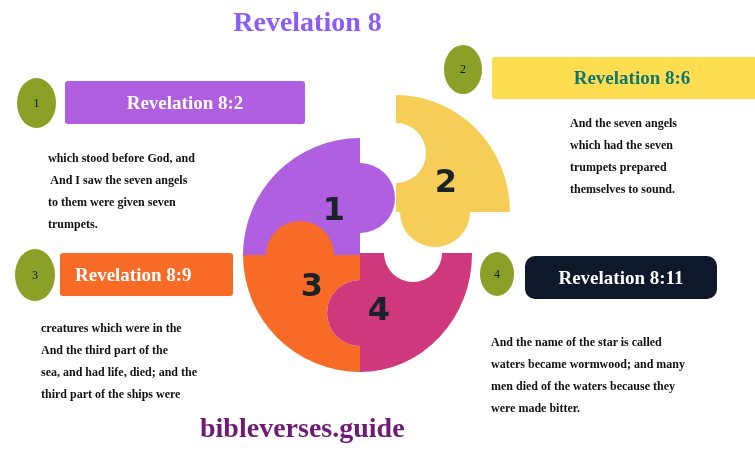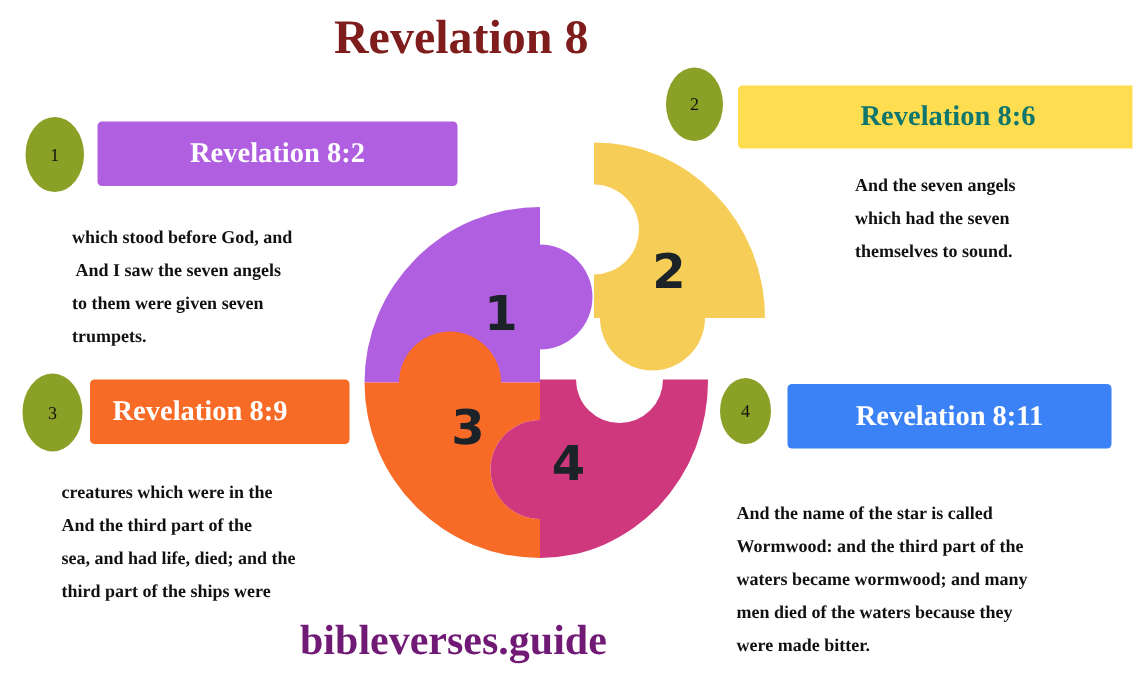--- a/index.html
+++ b/index.html
@@ -5,21 +5,21 @@
   html, body { margin: 0; padding: 0; }
   body {
     width: 755px; height: 463px; position: relative; overflow: hidden;
     background: #ffffff;
     font-family: "Liberation Serif", "DejaVu Serif", serif;
     color: #111111;
   }
   .abs { position: absolute; }
   .title {
     left: 0; width: 615px; top: 6px; text-align: center;
-    font-size: 32px; font-weight: bold; color: #7f1d1d;
+    font-size: 28px; font-weight: bold; color: #8b5cf6;
   }
   .badge {
     position: absolute; border-radius: 50%;
     background: #8aa026; color: #111;
     display: flex; align-items: center; justify-content: center;
     font-size: 12px;
   }
   .label {
     position: absolute; border-radius: 3px;
     display: flex; align-items: center; justify-content: center;
@@ -75,43 +75,43 @@
 
 <div class="badge" style="left:444px; top:45px; width:38px; height:49px;">
   <span>2</span>
 </div>
 <div class="label" style="left:492px; top:57px; width:280px; height:42px; background:#ffdd50; color:#0f766e;">
   <span>Revelation 8:6</span>
 </div>
 <div class="verse" style="left:570px; top:112px; width:170px;">
   <div>And the seven angels</div>
   <div>which had the seven</div>
+  <div>trumpets prepared</div>
   <div>themselves to sound.</div>
 </div>
 
 <div class="badge" style="left:15px; top:249px; width:40px; height:52px;">
   <span>3</span>
 </div>
 <div class="label" style="left:60px; top:253px; width:173px; height:43px; background:#f76b27; justify-content:flex-start; padding-left:15px; box-sizing:border-box;">
   <span>Revelation 8:9</span>
 </div>
 <div class="verse" style="left:41px; top:317px; width:215px;">
   <div>creatures which were in the</div>
   <div>And the third part of the</div>
   <div>sea, and had life, died; and the</div>
   <div>third part of the ships were</div>
 </div>
 
 <div class="badge" style="left:480px; top:252px; width:34px; height:44px;">
   <span>4</span>
 </div>
-<div class="label" style="left:525px; top:256px; width:216px; height:43px; background:#3b82f6;">
+<div class="label" style="left:525px; top:256px; width:192px; height:43px; background:#0f172a;border-radius:10px;">
   <span>Revelation 8:11</span>
 </div>
 <div class="verse" style="left:491px; top:331px; width:260px;">
   <div>And the name of the star is called</div>
-  <div>Wormwood: and the third part of the</div>
   <div>waters became wormwood; and many</div>
   <div>men died of the waters because they</div>
   <div>were made bitter.</div>
 </div>
 
 <div class="abs footer">bibleverses.guide</div>
 
 </body></html>

